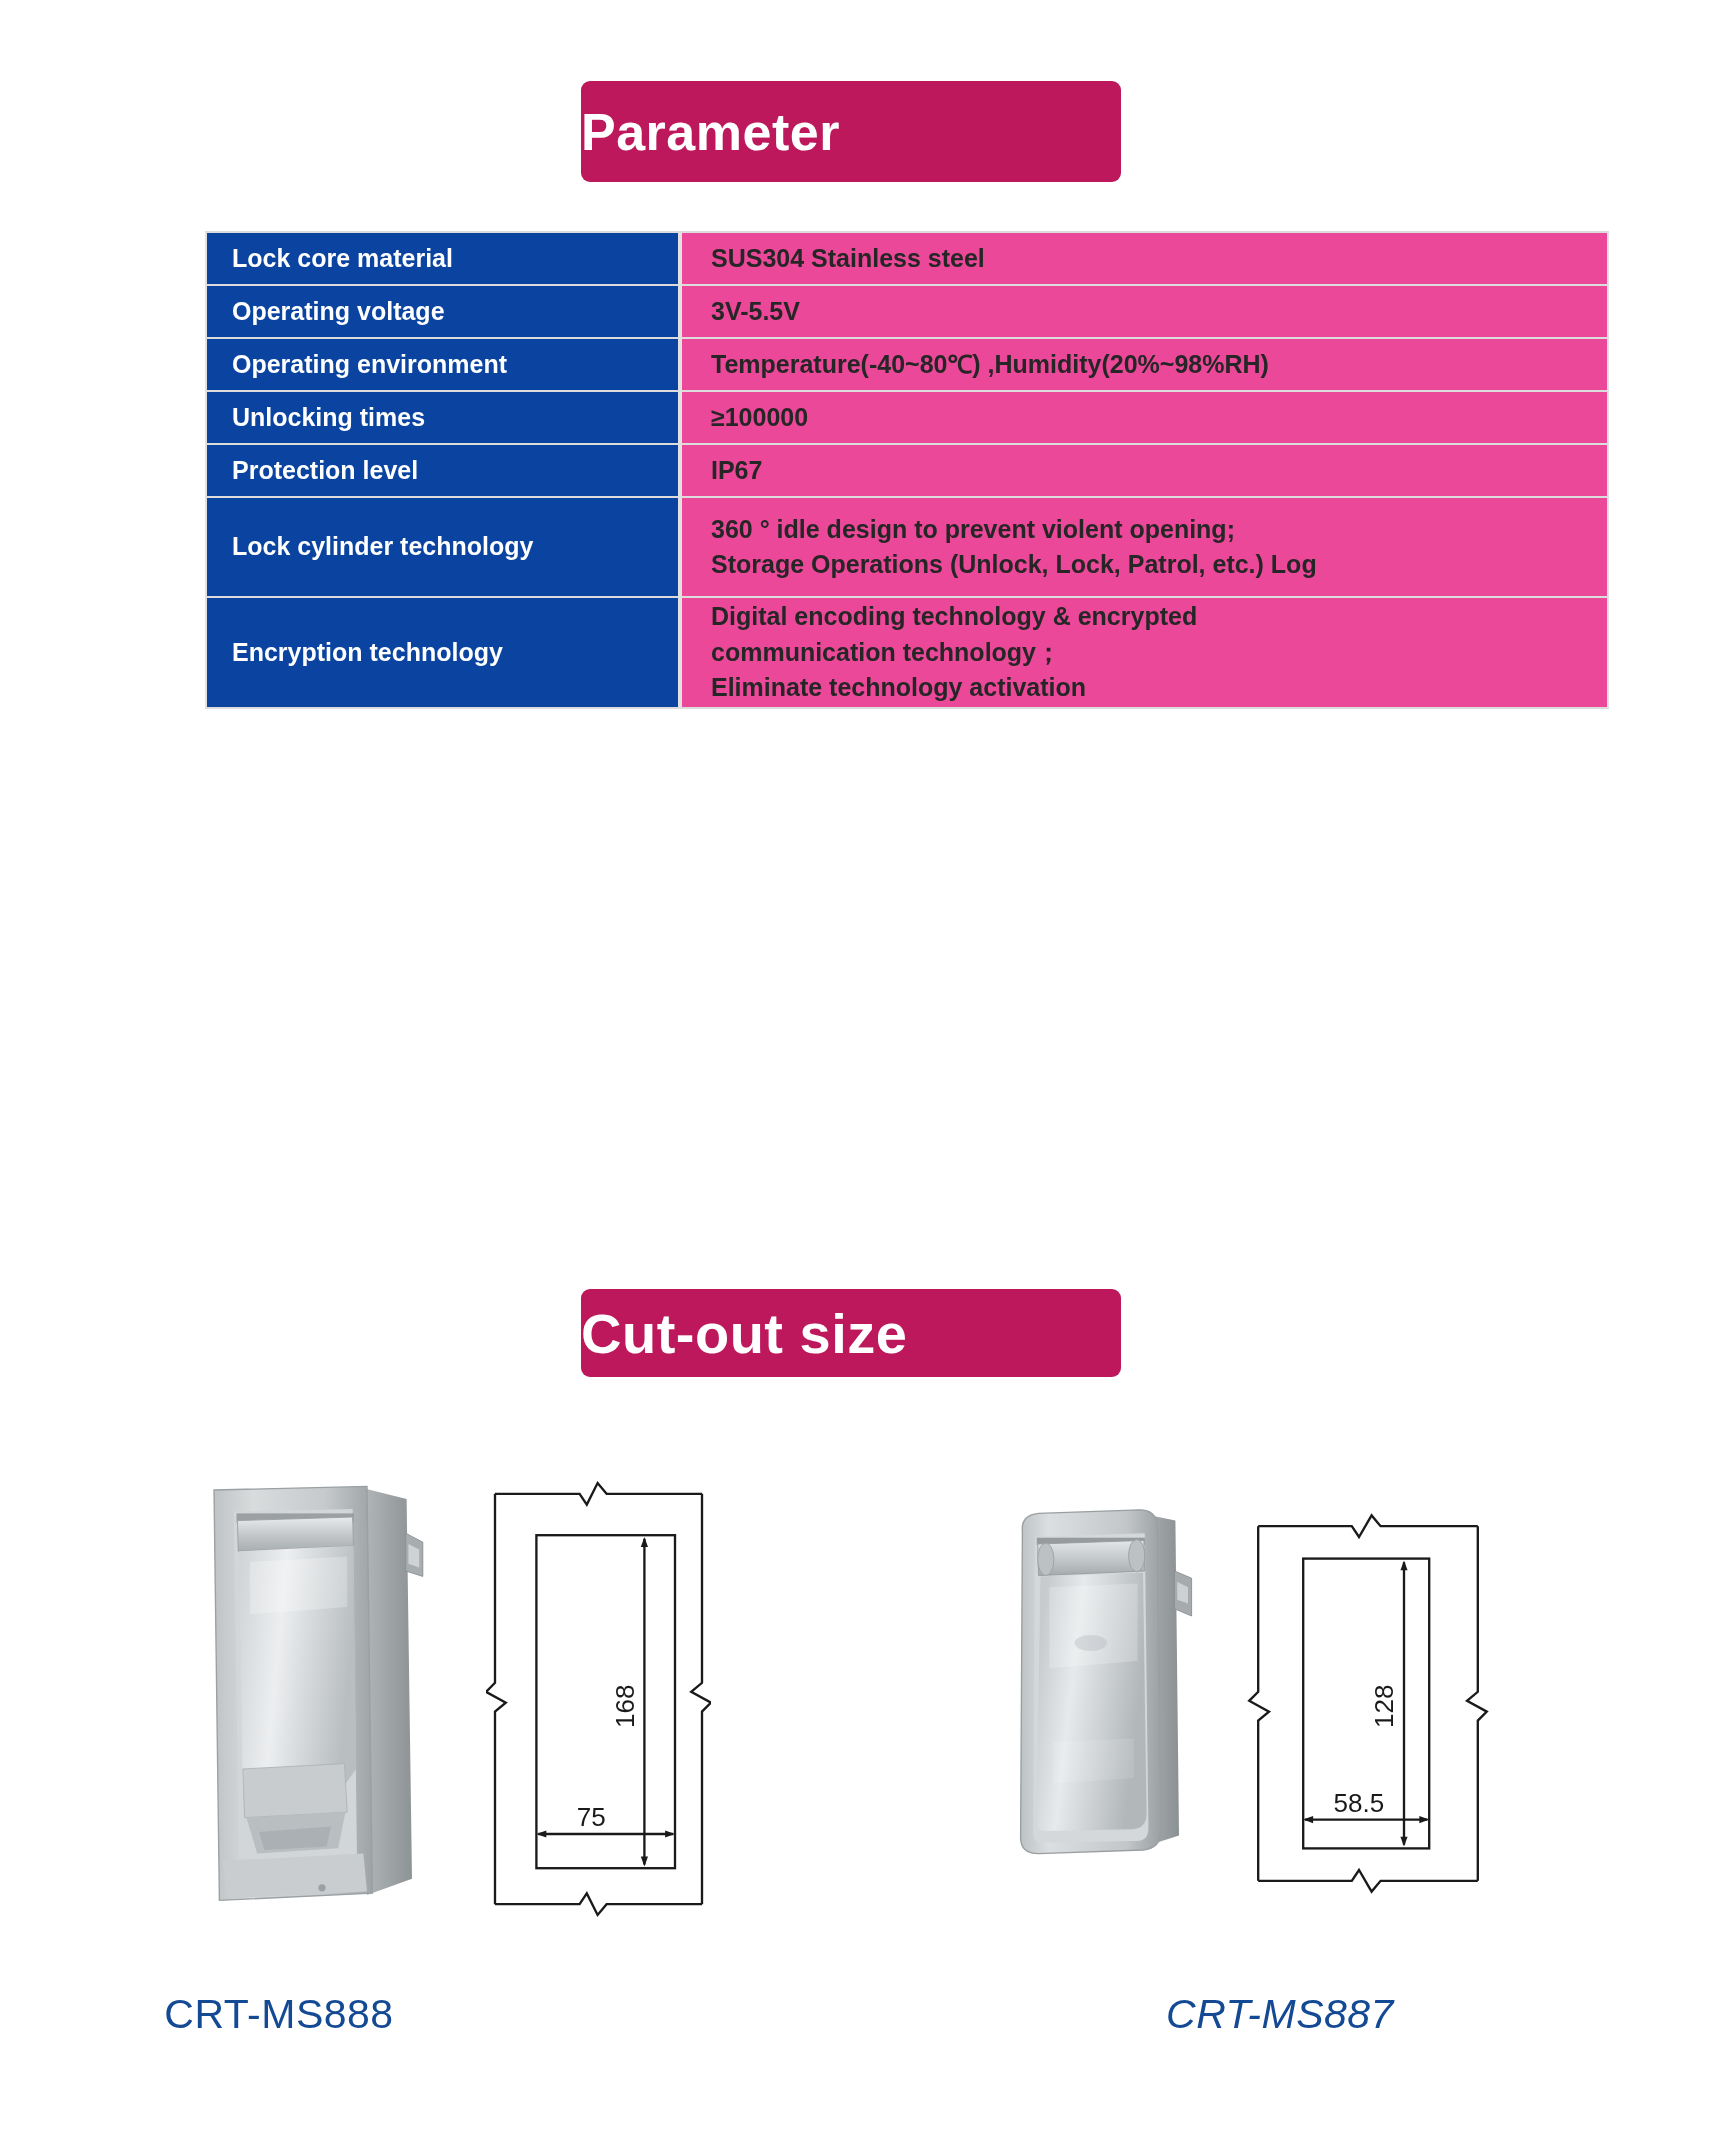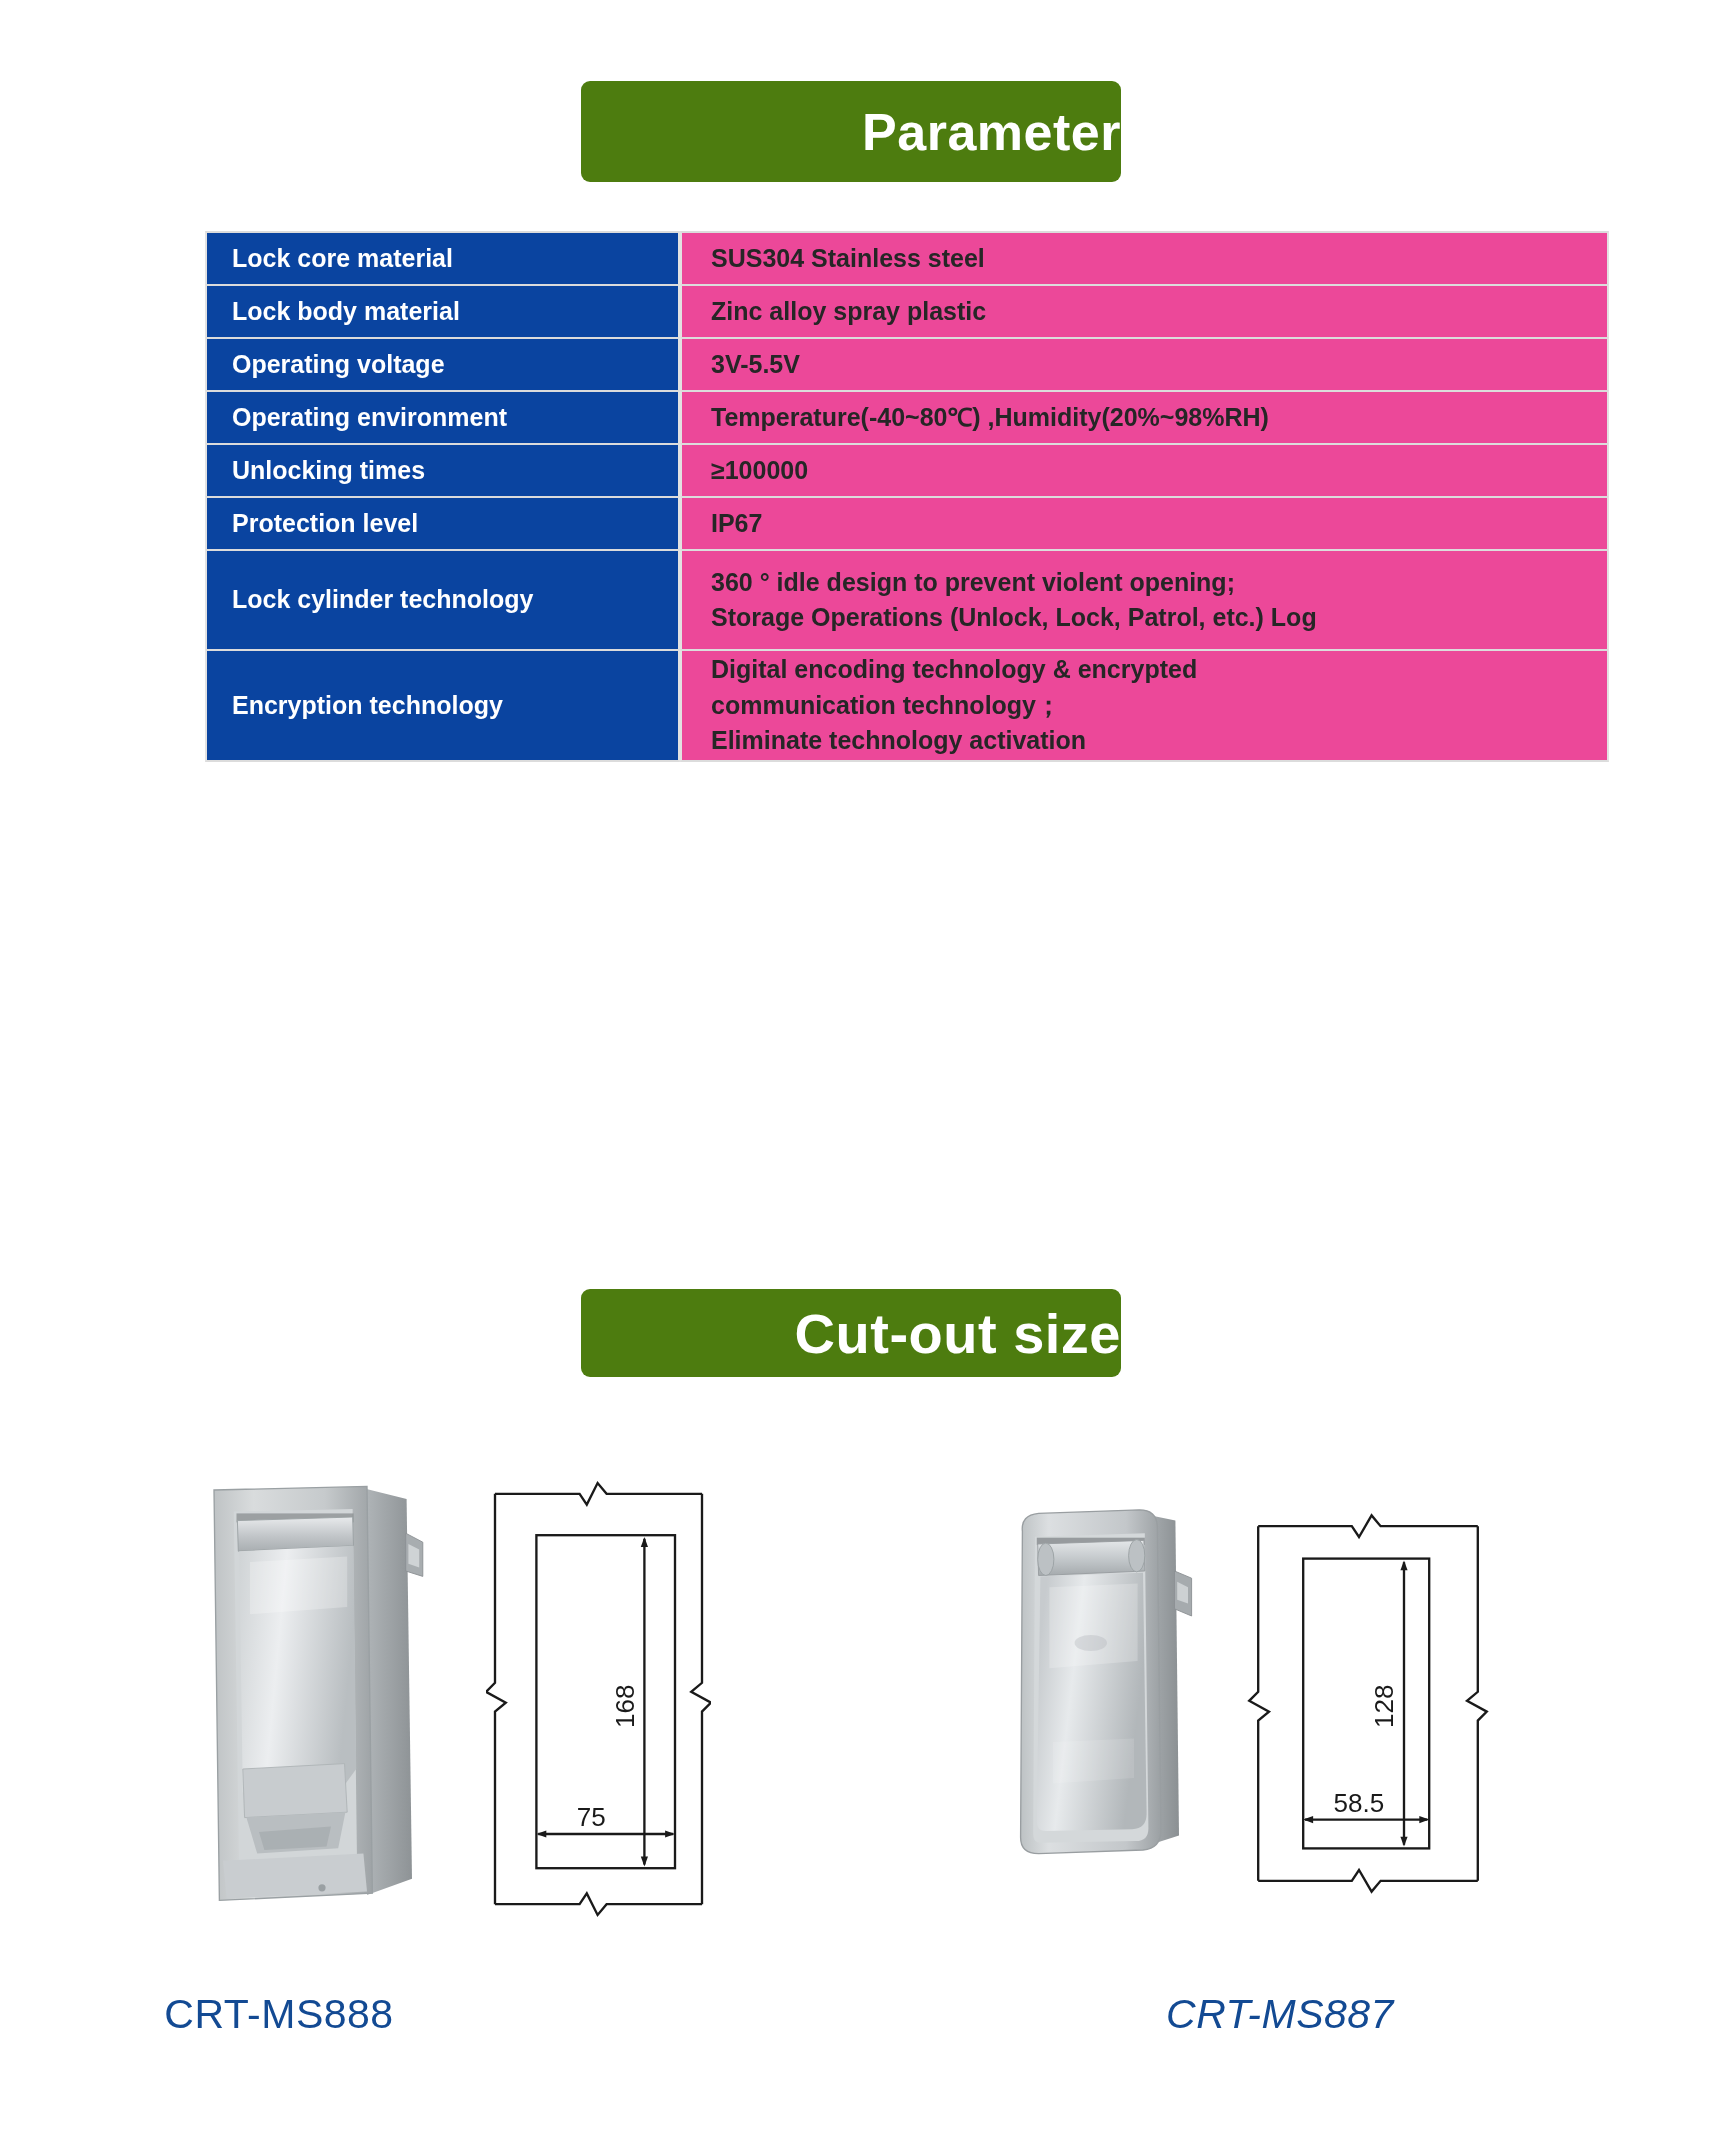--- a/index.html
+++ b/index.html
@@ -11,28 +11,28 @@
     width: 1728px;
     height: 2142px;
     position: relative;
     font-family: "Liberation Sans", sans-serif;
     -webkit-font-smoothing: antialiased;
   }
 
   
   .pill {
     position: absolute;
-    background: #4d7c0f;
+    background: #be185d;
     border-radius: 9px;
     color: #ffffff;
     font-weight: bold;
     text-align: center;
     display: flex;
     align-items: center;
-    justify-content: flex-end;
+    justify-content: flex-start;
     letter-spacing: 0.5px;
   }
   #pill-parameter {
     left: 581px;
     top: 81px;
     width: 540px;
     height: 101px;
     font-size: 52px;
   }
   #pill-cutout {
@@ -145,24 +145,20 @@
 
 <table id="param-table">
   <colgroup>
     <col class="c-label">
       <col class="c-value">
   </colgroup>
   <tbody>
     <tr class="r-h1">
       <td class="cell-label">Lock core material</td>
       <td class="cell-value">SUS304 Stainless steel</td>
-    </tr>
-    <tr class="r-h1">
-      <td class="cell-label">Lock body material</td>
-      <td class="cell-value">Zinc alloy spray plastic</td>
     </tr>
     <tr class="r-h1">
       <td class="cell-label">Operating voltage</td>
       <td class="cell-value">3V-5.5V</td>
     </tr>
     <tr class="r-h1">
       <td class="cell-label">Operating environment</td>
       <td class="cell-value">Temperature(-40~80℃) ,Humidity(20%~98%RH)</td>
     </tr>
     <tr class="r-h1">

